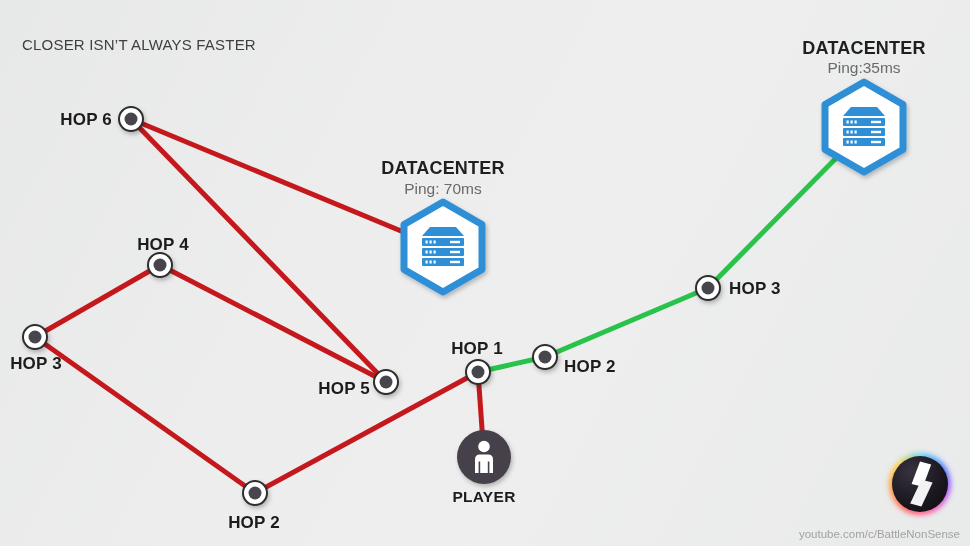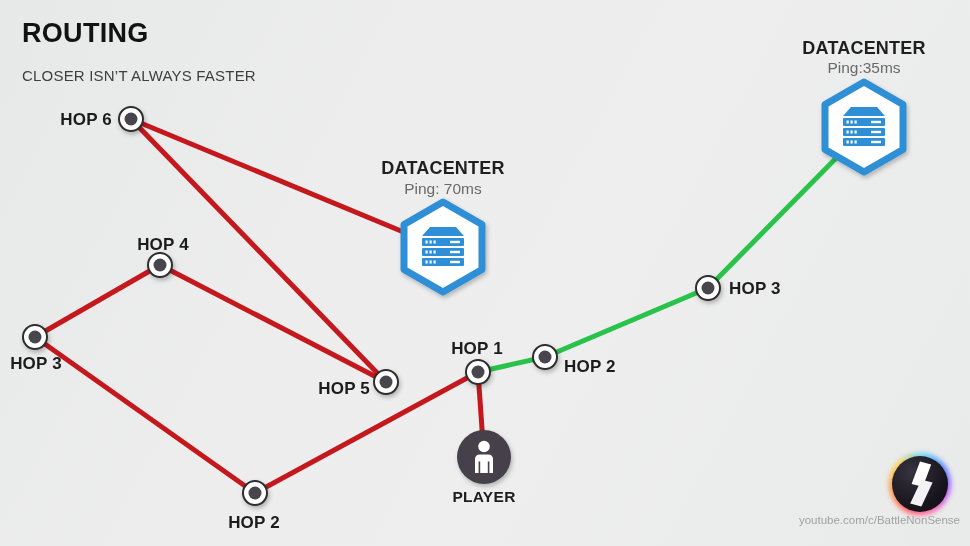--- a/index.html
+++ b/index.html
@@ -9,21 +9,21 @@
     background:linear-gradient(118deg,#e7e8e8 0%,#ededed 35%,#eeeeee 60%,#e9eaea 100%);
   }
   #diagram{position:absolute; inset:0;}
   .hop-label{font-size:17px; font-weight:700; fill:#1c1c1c; letter-spacing:.2px;}
   .dc-label{font-size:18px; font-weight:700; fill:#1f1f1f; letter-spacing:.2px;}
   .dc-ping{font-size:15.5px; font-weight:400; fill:#6a6a6a;}
   .player-label{font-size:15.5px; font-weight:700; fill:#1c1c1c; letter-spacing:.3px;}
   .header{position:absolute; left:22px; top:18px; line-height:1.15;}
   .header h1{margin:0; font-size:27px; font-weight:800; color:#121212; letter-spacing:.3px;}
   .header .sub{margin-top:18px; font-size:15px; color:#3e3e3e; letter-spacing:.2px;}
-  .credit{position:absolute; right:10px; bottom:20px; font-size:11.5px; color:#a2a2a2;}
+  .credit{position:absolute; right:10px; bottom:6px; font-size:11.5px; color:#a2a2a2;}
   .logo{position:absolute; right:19px; bottom:31px; width:62px; height:62px;}
   .logo-glow{
     position:absolute; inset:0; border-radius:50%;
     background:conic-gradient(from 210deg,#ff5f5f,#ff9a3d,#ffd23d,#59d7ff,#4f7bff,#b95bff,#ff5fa2,#ff5f5f);
     filter:blur(2.5px);
   }
   .logo-disc{
     position:absolute; inset:3px; border-radius:50%;
     background:radial-gradient(circle at 35% 28%, #37323f 0%, #17141b 65%, #100d13 100%);
   }
@@ -146,21 +146,20 @@
           <circle cx="0" cy="-10.5" r="5.8"></circle>
           <path d="M-9,16 L-9,2.5 Q-9,-2.5 -4,-2.5 L4,-2.5 Q9,-2.5 9,2.5 L9,16 Z"></path>
           <rect x="-5.4" y="4.5" width="1.6" height="11.5" fill="#454049"></rect>
           <rect x="3.8" y="4.5" width="1.6" height="11.5" fill="#454049"></rect>
         </g>
       </g>
       <text x="484" y="502" text-anchor="middle" class="player-label">PLAYER</text>
     </svg>
 
   <div class="header">
-    <h1>ROUTING</h1>
     <div class="sub">CLOSER ISN’T ALWAYS FASTER</div>
   </div>
 
   <div class="logo">
     <div class="logo-glow"></div>
     <div class="logo-disc">
       <svg viewBox="-20 -20 40 40">
         <polygon points="0,-16 8,-14 2,2 -6,0" fill="#ffffff"></polygon>
         <polygon points="1,-3 9,-1 1,16 -7,14" fill="#f2f2f5"></polygon>
       </svg>

